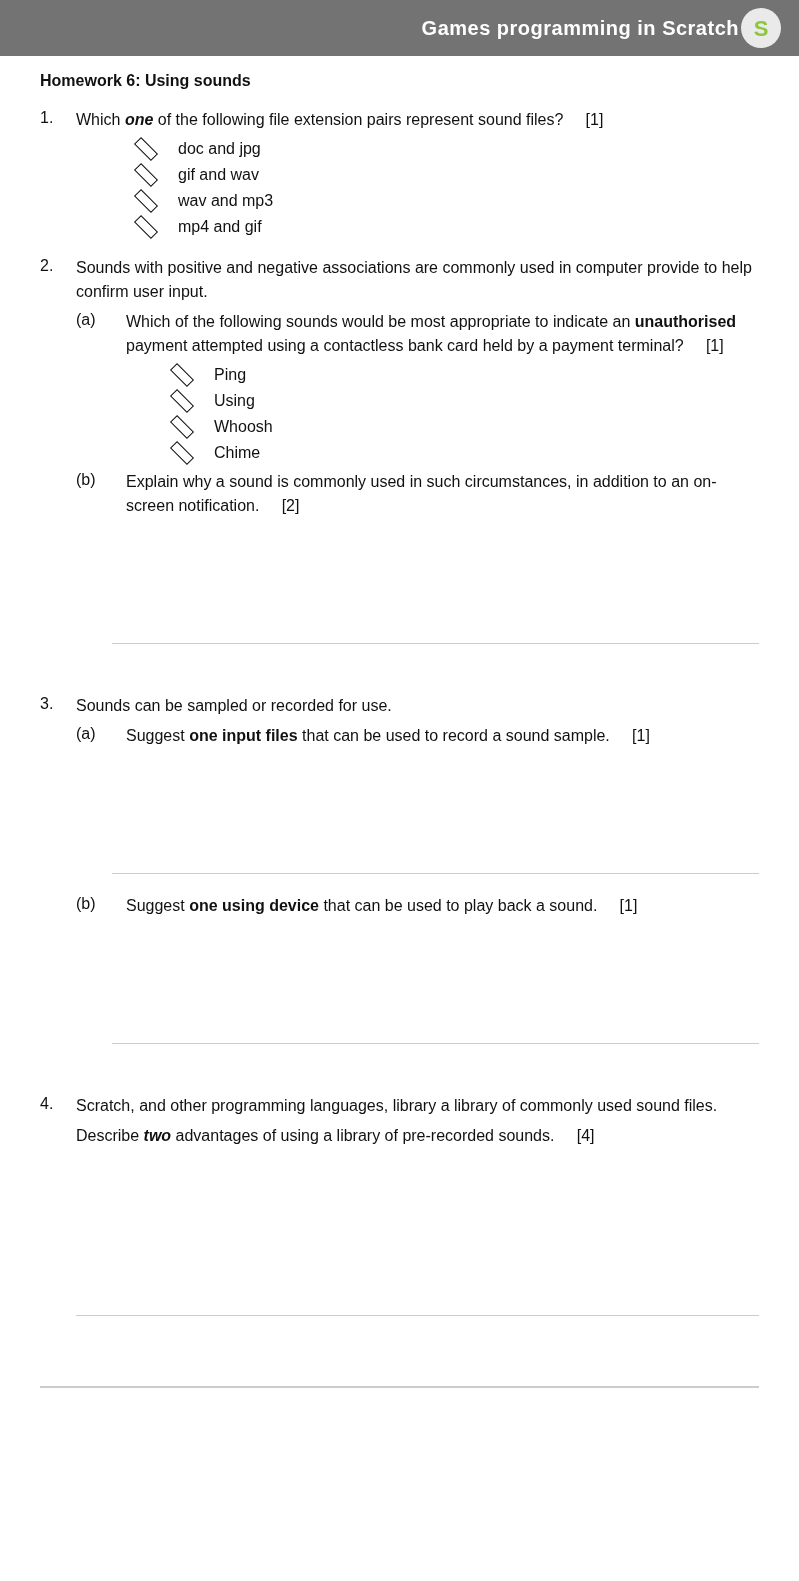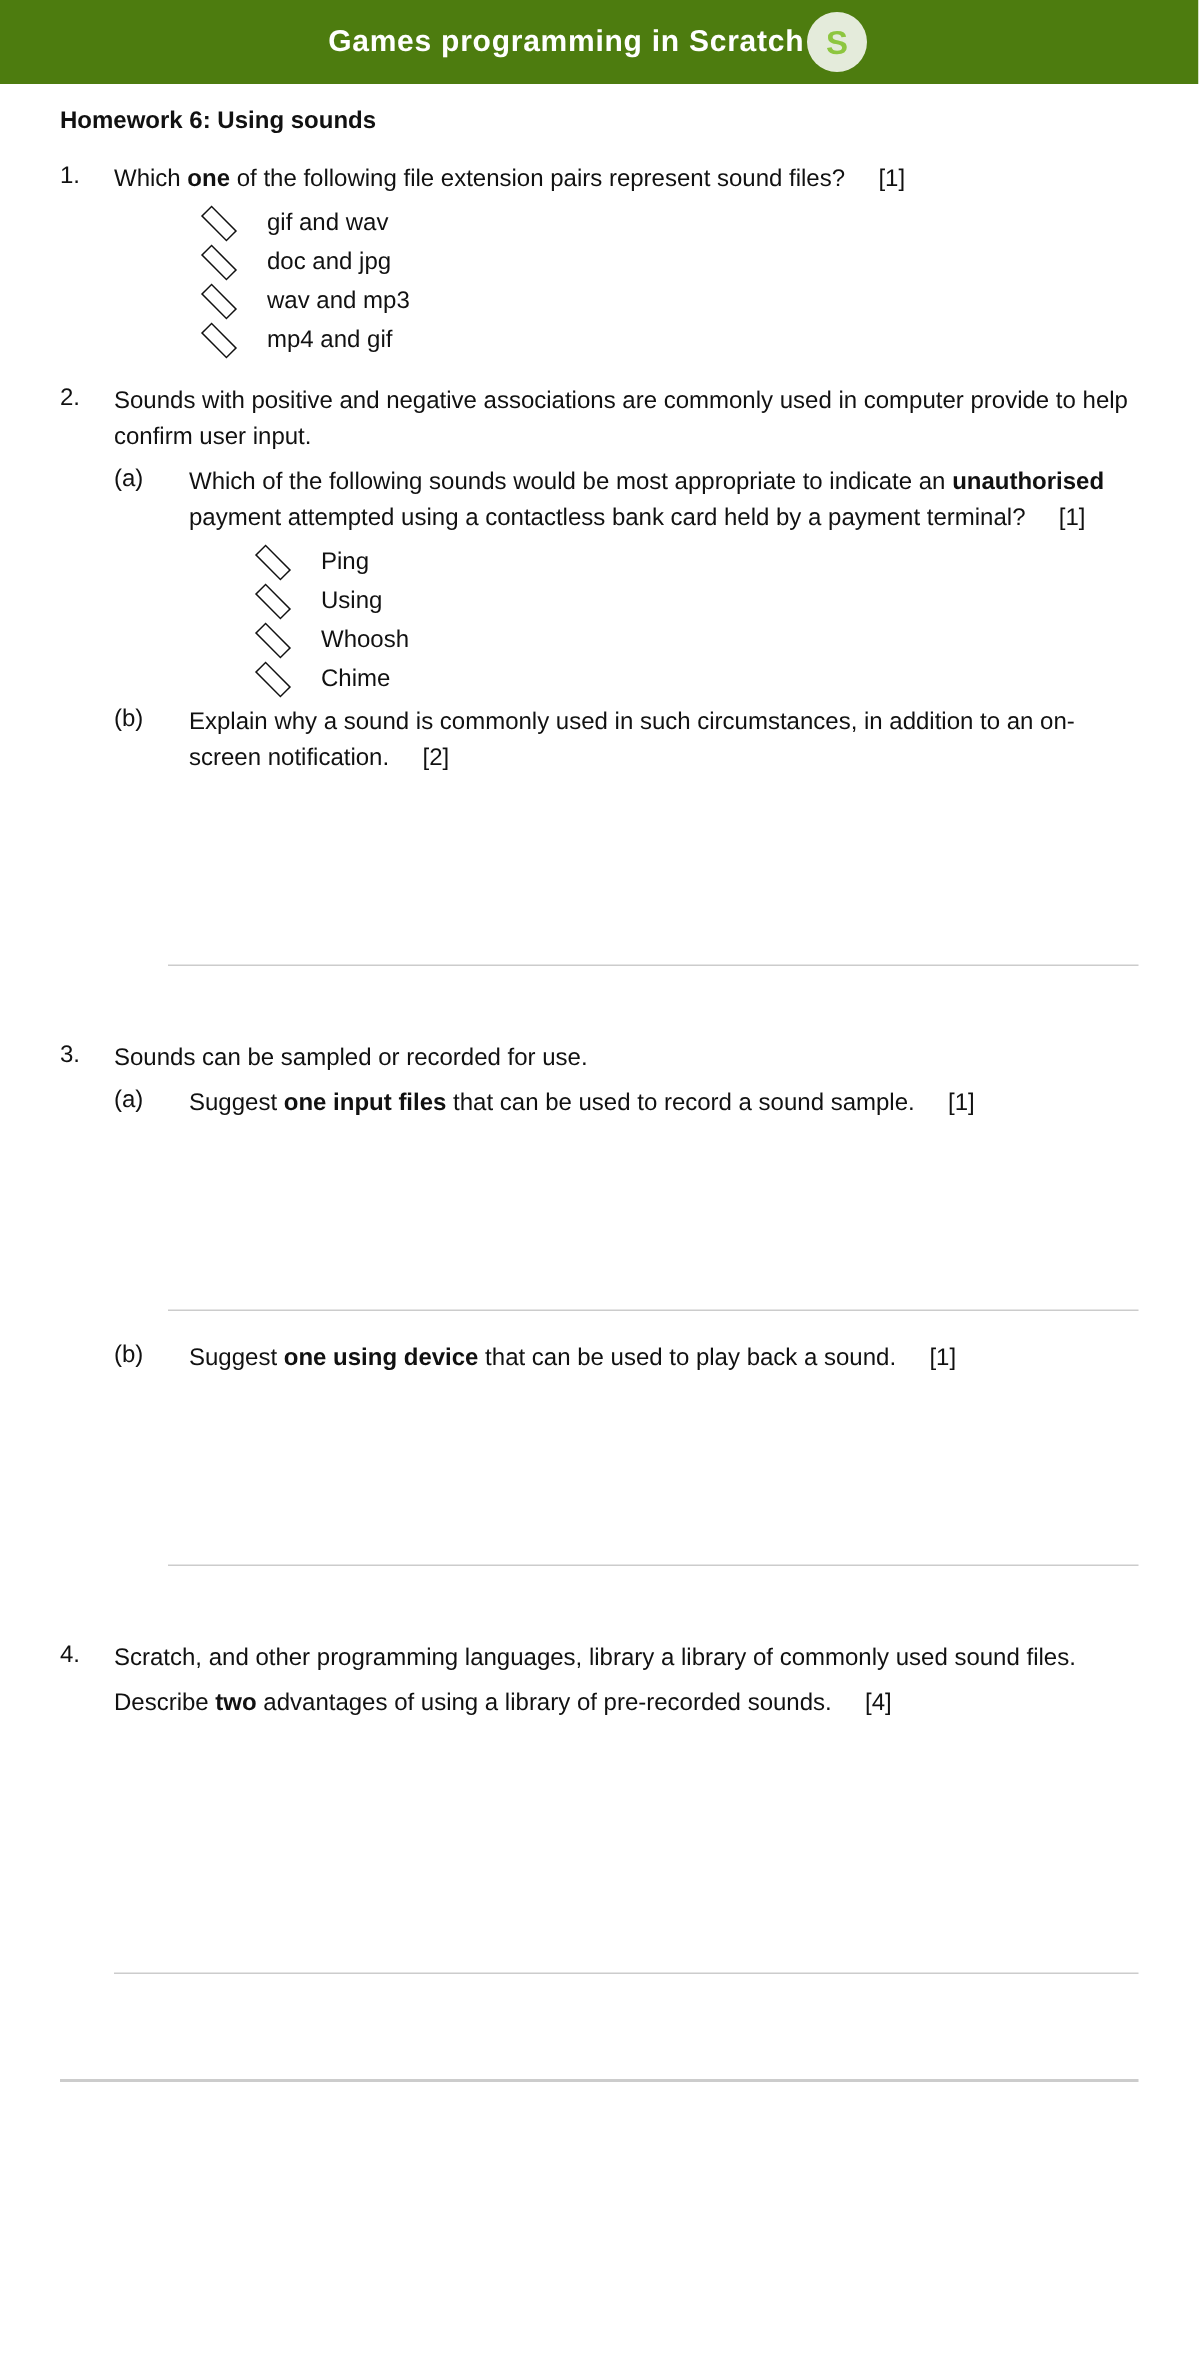--- a/index.html
+++ b/index.html
@@ -11,25 +11,25 @@
     body {
       font-family: Arial, sans-serif;
       font-size: 16px;
       background: #ffffff;
       color: #111111;
       width: 799px;
       min-height: 1581px;
     }
 
     .header-bar {
-      background: #4d7c0f;
+      background: #737373;
       padding: 6px 16px;
       display: flex;
       align-items: center;
-      justify-content: center;
+      justify-content: flex-end;
     }
 
     .header-title {
       font-size: 20px;
       font-weight: bold;
       color: #ffffff;
       letter-spacing: 0.5px;
     }
 
     .header-logo {
@@ -65,20 +65,21 @@
     }
 
     .q-text {
       font-size: 16px;
       line-height: 1.5;
       flex: 1;
     }
 
     .q-text b {
       font-weight: bold;
+      font-style: italic;
     }
 
     .sub-question {
       margin-left: 36px;
       margin-bottom: 8px;
     }
 
     .sub-question-row {
       display: flex;
       align-items: flex-start;
@@ -169,25 +170,25 @@
   <div class="question-block">
     <div class="question-row">
       <span class="q-num">1.</span>
       <span class="q-text">
         Which <b>one</b> of the following file extension pairs represent sound files?&nbsp;&nbsp;&nbsp;&nbsp;&nbsp;<span class="marks">[1]</span>
       </span>
     </div>
     <div class="options-list">
       <div class="option-item">
         <span class="diamond"></span>
+        <span class="option-label">doc and jpg</span>
+      </div>
+      <div class="option-item">
+        <span class="diamond"></span>
         <span class="option-label">gif and wav</span>
-      </div>
-      <div class="option-item">
-        <span class="diamond"></span>
-        <span class="option-label">doc and jpg</span>
       </div>
       <div class="option-item">
         <span class="diamond"></span>
         <span class="option-label">wav and mp3</span>
       </div>
       <div class="option-item">
         <span class="diamond"></span>
         <span class="option-label">mp4 and gif</span>
       </div>
     </div>

